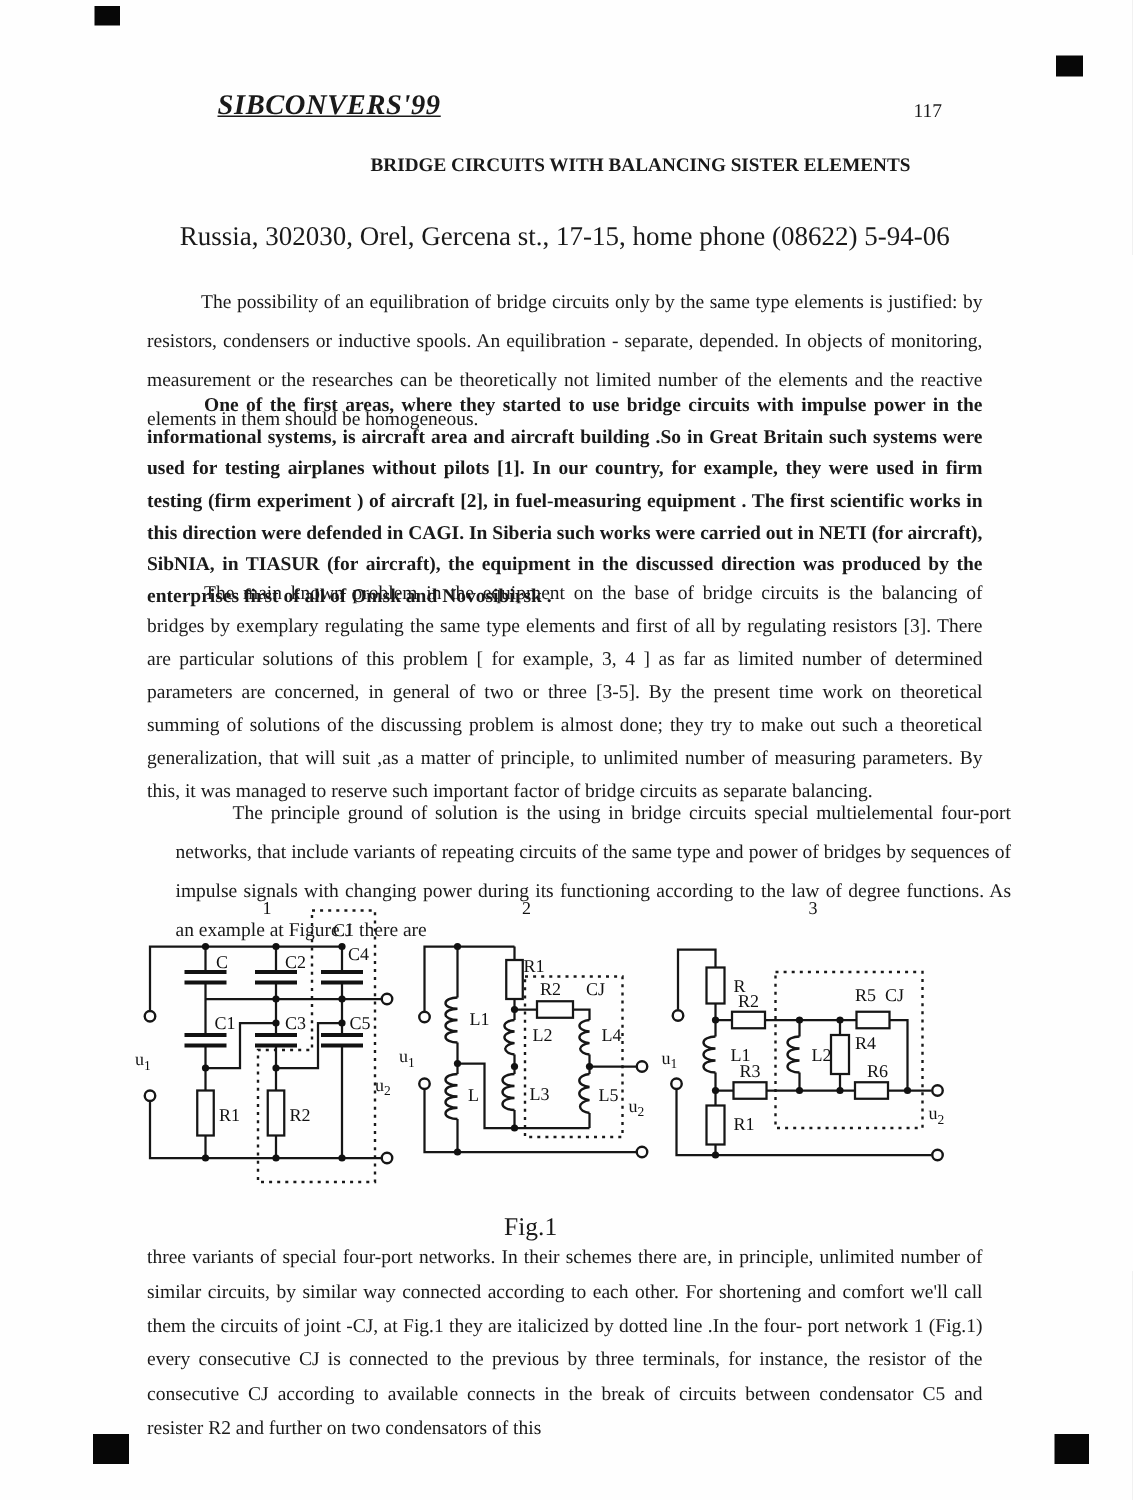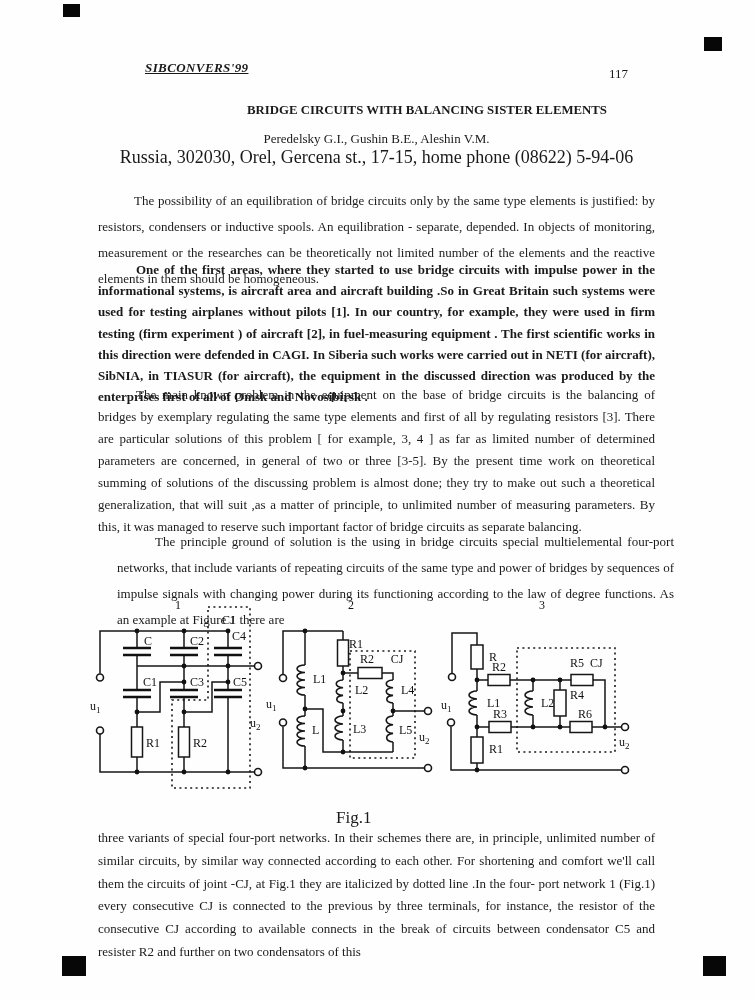--- a/index.html
+++ b/index.html
@@ -3,21 +3,21 @@
 <meta charset="utf-8">
 <style>
   html,body{margin:0;padding:0;background:#e8e8e8;}
   .page{position:relative;width:755px;height:1000px;margin:0 auto;background:#fefefe;
         font-family:"Liberation Serif",serif;color:#1a1a1a;overflow:hidden;}
   .mark{position:absolute;background:#070707;}
   .mark.tl{left:63px;top:4px;width:17px;height:13px;}
   .mark.tr{left:704px;top:37px;width:18px;height:14px;}
   .mark.bl{left:62px;top:956px;width:24px;height:20px;}
   .mark.br{left:703px;top:956px;width:23px;height:20px;}
-  .conf{position:absolute;left:145px;top:60px;font-size:13px;font-weight:bold;font-style:italic;
+  .conf{position:absolute;left:145px;top:60px;font-size:19px;font-weight:bold;font-style:italic;
         text-decoration:underline;letter-spacing:.4px;text-align:center;}
   .pnum{position:absolute;left:609px;top:66px;font-size:13px;}
   .title{position:absolute;left:247px;top:103px;font-size:12.8px;font-weight:bold;white-space:nowrap;}
   .authors{position:absolute;left:98px;top:131px;width:557px;text-align:center;font-size:13px;}
   .affil{position:absolute;left:98px;top:147px;width:557px;text-align:center;font-size:18px;}
   .par{position:absolute;left:98px;width:557px;margin:0;text-align:justify;font-size:13px;}
   .p1{top:188px;line-height:26px;text-indent:36px;}
   .p2{top:259px;line-height:21.2px;text-indent:38px;font-weight:bold;}
   .p3{top:384px;line-height:22px;text-indent:38px;}
   .p4{top:529px;line-height:26px;text-indent:38px;margin-left:19px;}
@@ -41,21 +41,20 @@
 <div class="page">
 
   <div class="mark tl"></div>
   <div class="mark tr"></div>
   <div class="mark bl"></div>
   <div class="mark br"></div>
 
   <div class="conf">SIBCONVERS'99</div>
   <div class="pnum">117</div>
   <div class="title">BRIDGE CIRCUITS WITH BALANCING SISTER ELEMENTS</div>
-  <div class="authors">Peredelsky G.I., Gushin B.E., Aleshin V.M.</div>
   <div class="affil">Russia, 302030, Orel, Gercena st., 17-15, home phone (08622) 5-94-06</div>
 
   <p class="par p1">The possibility of an equilibration of bridge circuits only by the same type elements is justified: by resistors, condensers or inductive spools. An equilibration - separate, depended. In objects of monitoring, measurement or the researches can be theoretically not limited number of the elements and the reactive elements in them should be homogeneous.</p>
   <p class="par p2">One of the first areas, where they started to use bridge circuits with impulse power in the informational systems, is aircraft area and aircraft building .So in Great Britain such systems were used for testing airplanes without pilots [1]. In our country, for example, they were used in firm testing (firm experiment ) of aircraft [2], in fuel-measuring equipment . The first scientific works in this direction were defended in CAGI. In Siberia such works were carried out in NETI (for aircraft), SibNIA, in TIASUR (for aircraft), the equipment in the discussed direction was produced by the enterprises first of all of Omsk and Novosibirsk .</p>
   <p class="par p3">The main known problem in the equipment on the base of bridge circuits is the balancing of bridges by exemplary regulating the same type elements and first of all by regulating resistors [3]. There are particular solutions of this problem [ for example, 3, 4 ] as far as limited number of determined parameters are concerned, in general of two or three [3-5]. By the present time work on theoretical summing of solutions of the discussing problem is almost done; they try to make out such a theoretical generalization, that will suit ,as a matter of principle, to unlimited number of measuring parameters. By this, it was managed to reserve such important factor of bridge circuits as separate balancing.</p>
   <p class="par p4">The principle ground of solution is the using in bridge circuits special multielemental four-port networks, that include variants of repeating circuits of the same type and power of bridges by sequences of impulse signals with changing power during its functioning according to the law of degree functions. As an example at Figure 1 there are</p>
 
   <svg class="fig" viewBox="85 598 585 202">
 
     <g>

